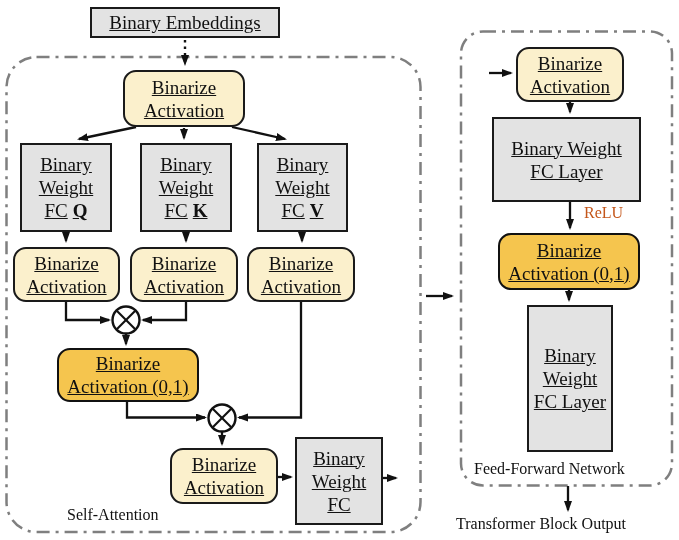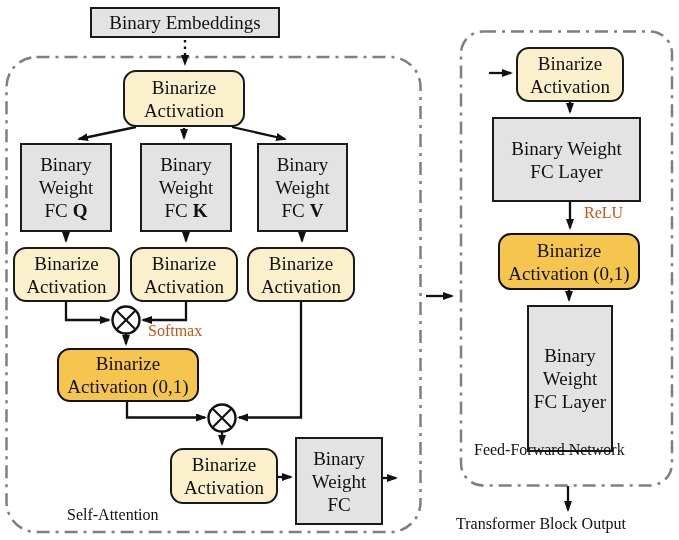--- a/index.html
+++ b/index.html
@@ -1,21 +1,21 @@
 <!DOCTYPE html>
 <html><head>
 <meta charset="utf-8">
 <style>
   html,body{margin:0;padding:0;background:#fff;}
   #canvas{position:relative;width:679px;height:540px;background:#fff;overflow:hidden;
           font-family:"Liberation Serif","DejaVu Serif",serif;}
   #wires{position:absolute;left:0;top:0;width:679px;height:540px;}
   .box{position:absolute;box-sizing:border-box;display:flex;flex-direction:column;
        justify-content:center;align-items:center;text-align:center;color:#111;
-       font-size:19px;line-height:23px;white-space:nowrap;}
+       font-size:19px;line-height:23px;white-space:nowrap;text-decoration:underline;}
   .gray{background:#E3E3E3;border:2px solid #1a1a1a;}
   .cream{background:#FBF0CC;border:2px solid #1a1a1a;border-radius:13px;}
   .gold{background:#F5C54E;border:2.5px solid #111;border-radius:13px;}
   .line{display:block;}
   .l3{display:flex;gap:5px;justify-content:center;}
   .l3 b{font-weight:700;}
   .lbl{position:absolute;font-size:16px;color:#111;white-space:nowrap;}
   .accent{color:#C4561A;}
 </style>
 </head>
@@ -107,21 +107,20 @@
   </div>
   <div class="box cream" style="left:130px;top:247px;width:108px;height:55px;">
     <span class="line">Binarize</span>
     <span class="line">Activation</span>
   </div>
   <div class="box cream" style="left:247px;top:247px;width:108px;height:55px;">
     <span class="line">Binarize</span>
     <span class="line">Activation</span>
   </div>
 
-  <div class="lbl accent" style="left:148px;top:322px;">Softmax</div>
 
   <div class="box gold" style="left:57px;top:348px;width:142px;height:54px;">
     <span class="line">Binarize</span>
     <span class="line">Activation (0,1)</span>
   </div>
 
   <div class="box cream" style="left:170px;top:448px;width:108px;height:56px;">
     <span class="line">Binarize</span>
     <span class="line">Activation</span>
   </div>
@@ -150,17 +149,17 @@
     <span class="line">Binarize</span>
     <span class="line">Activation (0,1)</span>
   </div>
 
   <div class="box gray" style="left:527px;top:305px;width:86px;height:147px;">
     <span class="line">Binary</span>
     <span class="line">Weight</span>
     <span class="line">FC Layer</span>
   </div>
 
-  <div class="lbl" style="left:474px;top:441px;text-align:center;">Feed-Forward Network</div>
+  <div class="lbl" style="left:474px;top:460px;text-align:center;">Feed-Forward Network</div>
 
   <div class="lbl" style="left:456px;top:515px;">Transformer Block Output</div>
 
 </div>
 
 </body></html>

